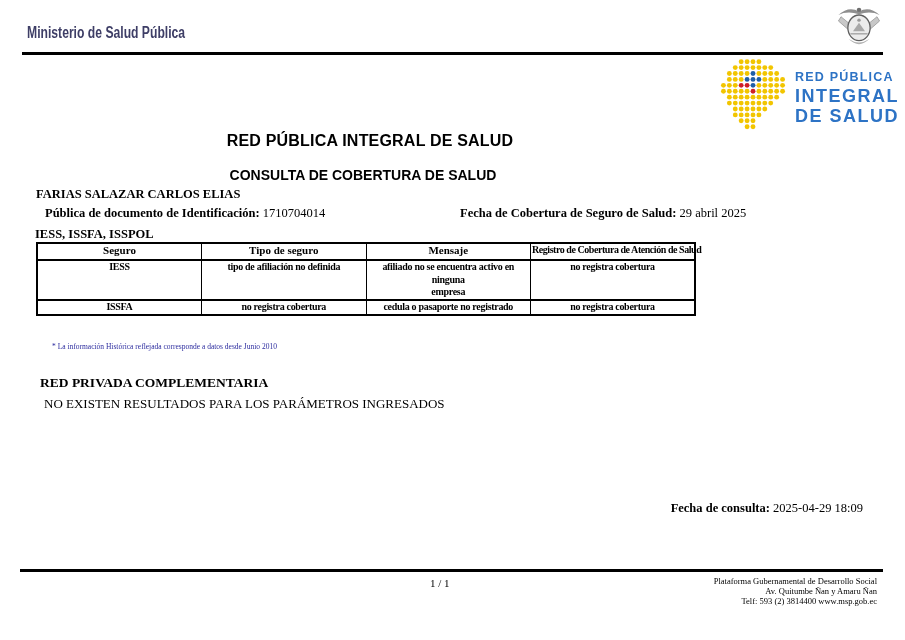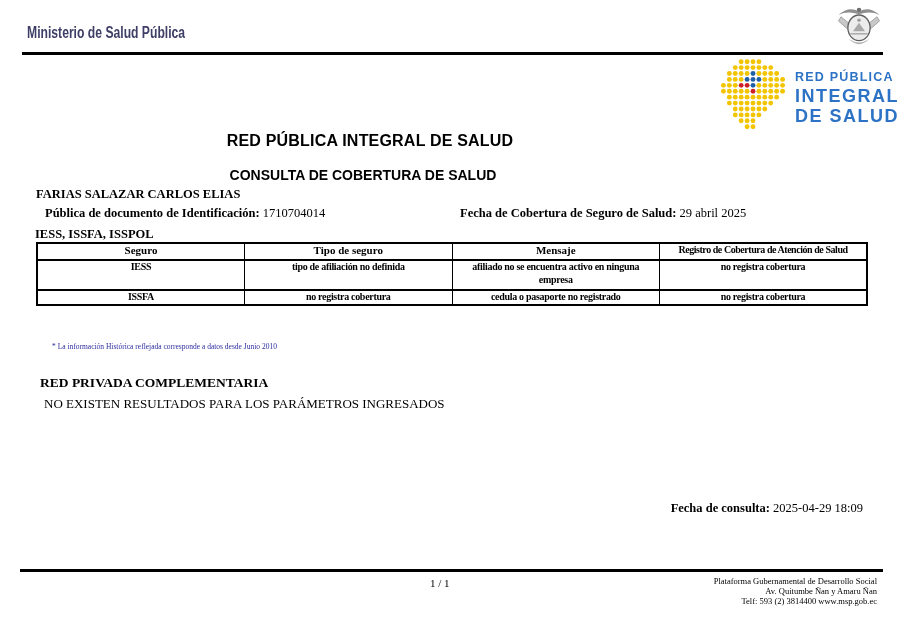--- a/index.html
+++ b/index.html
@@ -31,21 +31,21 @@
   .logo-l3{font-size:18px;letter-spacing:1.5px;}
 
   
   .patient-name{position:absolute;left:36px;top:187px;font-weight:bold;font-size:12.5px;}
   .id-row{position:absolute;left:45px;top:206px;font-size:12.5px;}
   .coverage-date{position:absolute;left:460px;top:206px;font-size:12.5px;}
   .bold{font-weight:bold;}
   .section-title{position:absolute;left:35px;top:227px;font-weight:bold;font-size:12.5px;text-align:right;}
 
   
-  .coverage-table{position:absolute;left:36px;top:242px;width:832px;border-collapse:collapse;
+  .coverage-table{position:absolute;left:36px;top:242px;width:660px;border-collapse:collapse;
                   table-layout:fixed;}
   .coverage-table col{width:25%;}
   .coverage-table th,.coverage-table td{border-top:2px solid #000;border-bottom:2px solid #000;
       border-left:1px solid #000;border-right:1px solid #000;
       text-align:center;vertical-align:top;font-weight:bold;padding:0 1px;}
   .coverage-table th{font-size:11px;height:15px;white-space:nowrap;overflow:visible;}
   .coverage-table th.tight{font-size:10px;letter-spacing:-0.45px;}
   .coverage-table td{font-size:10px;letter-spacing:-0.3px;line-height:12.5px;
                      white-space:pre-line;}
   .coverage-table .r1 td{height:28px;}

